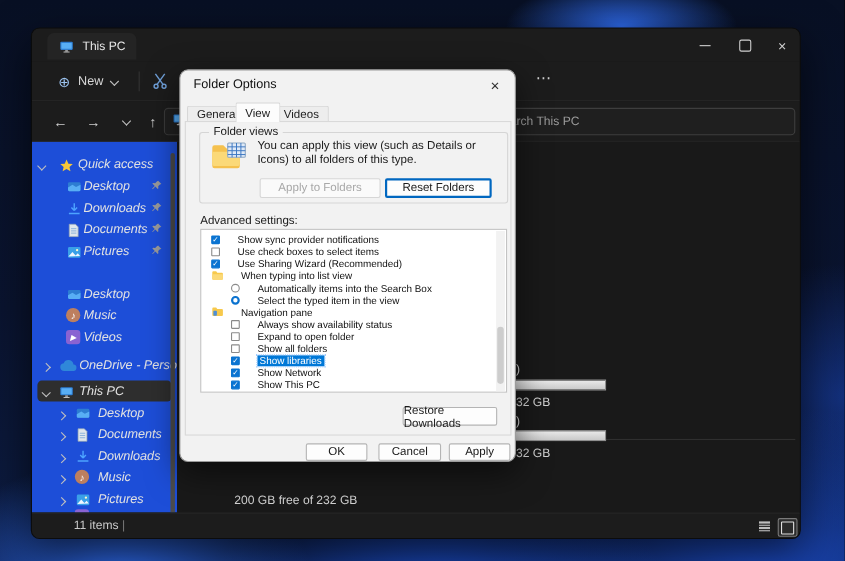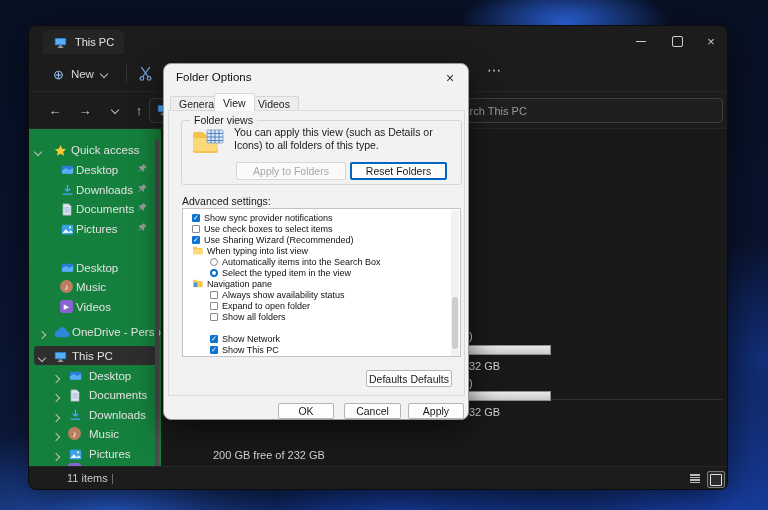--- a/index.html
+++ b/index.html
@@ -35,21 +35,21 @@
   .chev.right{transform:rotate(-45deg);}
   .navbar{left:0;top:66px;width:100%;height:37px;background:#1c1c1c;border-bottom:1px solid #262626;box-sizing:border-box;color:#cfcfcf;}
   .navico{top:8px;width:20px;height:20px;display:flex;align-items:center;justify-content:center;font-size:13px;}
   .addrbar{left:120px;top:6px;width:264px;height:25px;border:1px solid #3a3a3a;border-radius:4px;background:#202020;display:flex;align-items:center;padding-left:7px;box-sizing:border-box;}
   .searchbar{left:412px;top:6px;width:282px;height:25px;border:1px solid #3e3e3e;border-radius:4px;background:#1f1f1f;box-sizing:border-box;}
   .searchbar input{width:100%;height:100%;background:transparent;border:0;outline:0;color:#c9c9c9;
     font-family:"Liberation Sans",sans-serif;font-size:11px;padding:0 8px;box-sizing:border-box;}
   .searchbar input::placeholder{color:#9a9a9a;}
 
   
-  .sidebar{left:0;top:103px;width:132px;height:337px;background:#15803d;overflow:hidden;}
+  .sidebar{left:0;top:103px;width:132px;height:337px;background:#1d4ed8;overflow:hidden;font-style:italic;}
   .srow{left:0;width:132px;height:19px;display:flex;align-items:center;color:#e2e2e2;font-size:11.5px;white-space:nowrap;}
   .srow .lab{overflow:hidden;text-overflow:clip;}
   .schev{position:absolute;color:#bdbdbd;}
   .sicon{position:absolute;width:14px;height:14px;display:flex;align-items:center;justify-content:center;}
   .pin{position:absolute;right:12px;top:3px;width:12px;height:12px;}
   .sel{background:#2e2e2e;border-radius:4px;}
   .sscroll{left:126px;top:10px;width:4px;height:420px;background:#4c4c4c;border-radius:2px;}
 
   
   .mainpane{left:132px;top:103px;width:568px;height:337px;background:#191919;color:#cfcfcf;}
@@ -84,21 +84,21 @@
   .advlabel{left:13px;top:84px;font-size:10.5px;}
   .listbox{left:13px;top:97px;width:279px;height:149px;background:#ffffff;border:1px solid #c3c3c3;box-sizing:border-box;overflow:hidden;}
   .lscroll{right:1px;top:1px;width:8px;height:146px;background:#f2f2f2;}
   .lthumb{left:1px;top:87px;width:6px;height:52px;background:#cdcdcd;border-radius:3px;}
   .arow{left:0;width:268px;height:11px;display:flex;align-items:center;font-size:9px;color:#101010;white-space:nowrap;}
   .cb{width:8px;height:8px;box-sizing:border-box;border:1px solid #8a8a8a;background:#fff;border-radius:1px;
     display:flex;align-items:center;justify-content:center;font-size:7px;color:#fff;flex:0 0 auto;}
   .cb.on{background:#0b74d1;border-color:#0b74d1;}
   .rad{width:8px;height:8px;box-sizing:border-box;border:1px solid #8a8a8a;background:#fff;border-radius:50%;flex:0 0 auto;}
   .rad.on{border:2.5px solid #0a72cf;}
-  .arow .lbl{margin-left:4px;}
+  .arow .lbl{margin-left:16px;}
   .arow .lbl.hl{background:#0078d7;color:#fff;padding:0 2px;outline:1px dotted #9ecbff;}
   .gicon{width:11px;height:9px;flex:0 0 auto;}
   .dfoot{left:0;top:332px;width:100%;height:25px;}
 </style>
 </head>
 <body>
 
 <div id="screen">
   <div id="wallpaper" class="abs"></div>
 
@@ -438,38 +438,44 @@
           <span class="lbl">Always show availability status</span>
         </div>
         <div class="arow abs" style="top:102px;padding-left:27px">
           <span class="cb"></span>
           <span class="lbl">Show all folders</span>
         </div>
         <div class="arow abs" style="top:91px;padding-left:27px">
           <span class="cb"></span>
           <span class="lbl">Expand to open folder</span>
         </div>
+        <div class="arow abs" style="top:113px;padding-left:27px">
+          <span class="cb on">
+              <span>✓</span>
+            </span>
+          <span class="lbl hl">Show libraries</span>
+        </div>
         <div class="arow abs" style="top:124px;padding-left:27px">
           <span class="cb on">
               <span>✓</span>
             </span>
           <span class="lbl">Show Network</span>
         </div>
         <div class="arow abs" style="top:135px;padding-left:27px">
           <span class="cb on">
               <span>✓</span>
             </span>
           <span class="lbl">Show This PC</span>
         </div>
         <div class="lscroll abs">
             <div class="lthumb abs"></div>
           </div>
       </div>
 
-      <div class="btn abs" style="left:197px;top:259px;width:86px;height:17px">Defaults Defaults</div>
+      <div class="btn abs" style="left:197px;top:259px;width:86px;height:17px">Restore Downloads</div>
     </div>
 
     <div class="dfoot abs">
       <div class="btn abs" style="left:114px;top:7px;width:56px;height:16px">OK</div>
       <div class="btn abs" style="left:180px;top:7px;width:57px;height:16px">Cancel</div>
       <div class="btn abs" style="left:244px;top:7px;width:56px;height:16px">Apply</div>
     </div>
   </div>
 </div>
 

